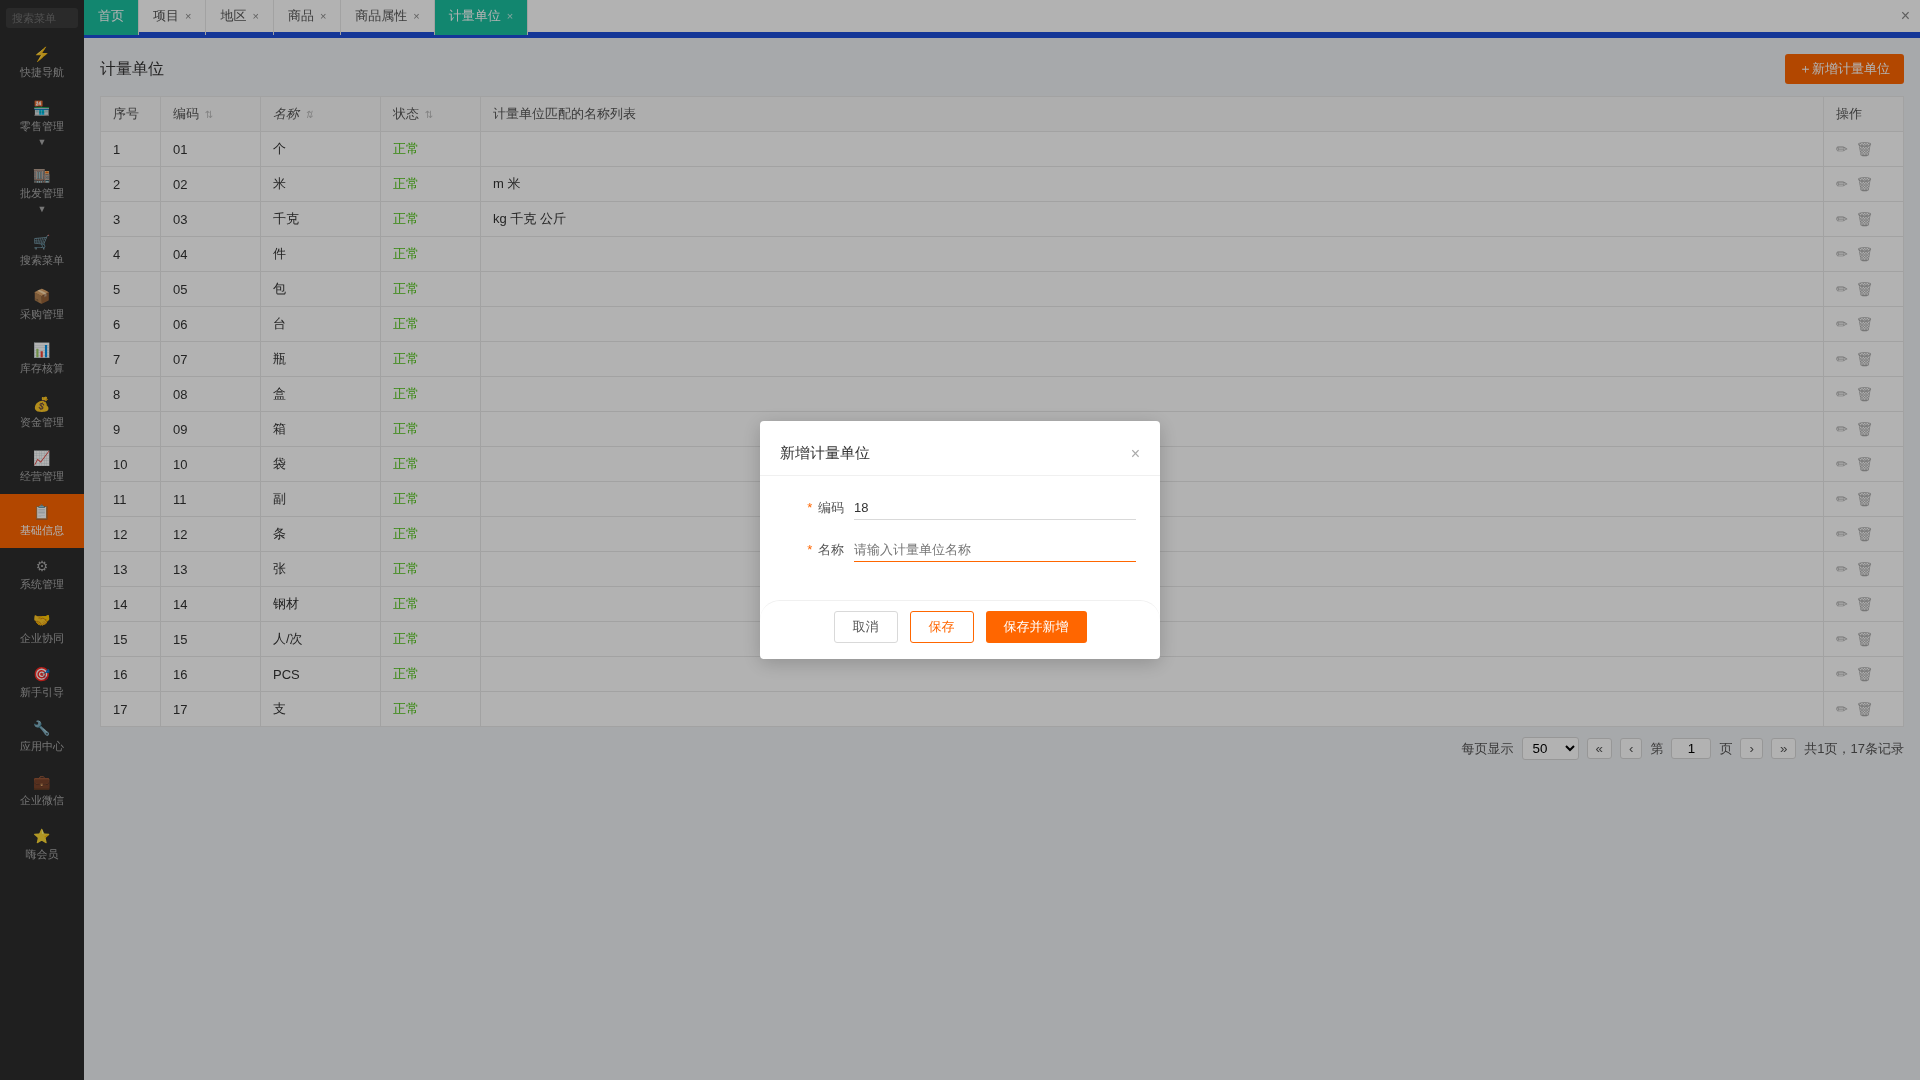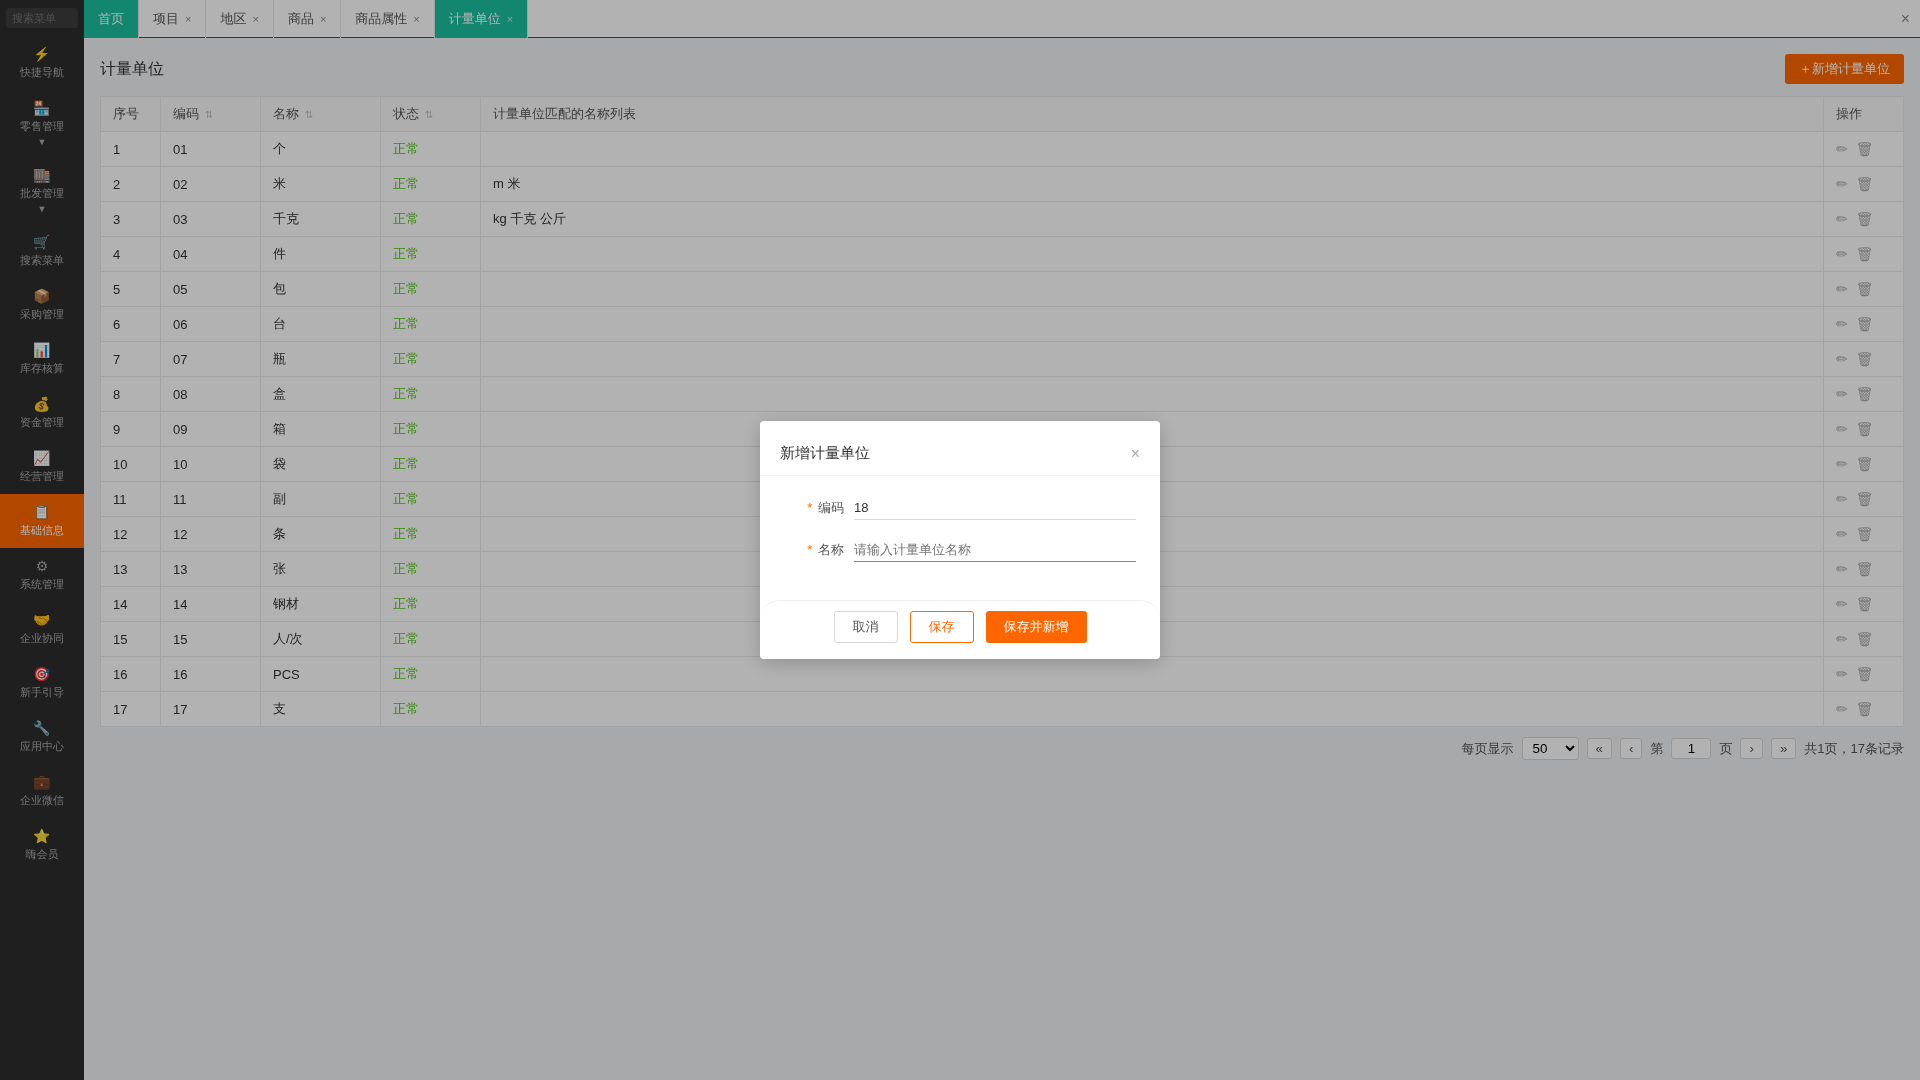--- a/index.html
+++ b/index.html
@@ -4,21 +4,21 @@
   <style>
     * { box-sizing: border-box; margin: 0; padding: 0; }
     body { font-family: 'Microsoft YaHei', Arial, sans-serif; font-size: 13px; background: #f0f2f5; color: #333; height: 1080px; width: 1920px; overflow: hidden; }
 
     
     .app-wrapper { display: flex; flex-direction: column; height: 1080px; width: 1920px; }
     .top-bar { height: 40px; background: #fff; display: flex; align-items: center; padding: 0 12px; border-bottom: 1px solid #e8e8e8; flex-shrink: 0; }
     .main-area { display: flex; flex: 1; overflow: hidden; }
     .sidebar { width: 84px; background: #2d2d2d; display: flex; flex-direction: column; flex-shrink: 0; }
     .content-area { flex: 1; display: flex; flex-direction: column; overflow: hidden; }
-    .tab-bar { height: 38px; background: #fff; display: flex; align-items: center; padding: 0 0; border-bottom: 1px solid #1d4ed8; flex-shrink: 0; }
+    .tab-bar { height: 38px; background: #fff; display: flex; align-items: center; padding: 0 0; border-bottom: 6px solid #1d4ed8; flex-shrink: 0; }
     .page-content { flex: 1; padding: 16px; overflow: auto; position: relative; }
 
     
     .logo-area { display: flex; align-items: center; gap: 8px; flex: 1; }
     .logo-box { width: 48px; height: 30px; background: #f60; border-radius: 4px; display: flex; align-items: center; justify-content: center; color: #fff; font-weight: bold; font-size: 11px; }
     .top-actions { display: flex; align-items: center; gap: 16px; }
     .top-icon-btn { display: flex; align-items: center; gap: 4px; cursor: pointer; color: #555; font-size: 12px; }
     .badge { background: #f60; color: #fff; border-radius: 8px; font-size: 10px; padding: 0 4px; min-width: 16px; text-align: center; }
     .user-avatar { width: 28px; height: 28px; background: #e8e8e8; border-radius: 50%; }
 
@@ -68,21 +68,21 @@
     .form-label .required { color: #f60; margin-right: 2px; }
     .form-input { flex: 1; border: none; border-bottom: 1px solid #d9d9d9; padding: 4px 0; outline: none; font-size: 13px; color: #333; }
     .form-input.active-input { border-bottom-color: #f60; }
     .dialog-footer { padding: 10px 20px 16px; display: flex; justify-content: center; gap: 12px; border-top: 1px solid #f0f0f0; border-radius: 20px; }
     .btn-cancel { border: 1px solid #d9d9d9; background: #fff; color: #555; padding: 6px 18px; border-radius: 3px; cursor: pointer; font-size: 13px; }
     .btn-save { border: none; background: #fff; color: #f60; border: 1px solid #f60; padding: 6px 18px; border-radius: 3px; cursor: pointer; font-size: 13px; }
     .btn-save-new { border: none; background: #f60; color: #fff; padding: 6px 18px; border-radius: 3px; cursor: pointer; font-size: 13px; }
 
     .col-seq { width: 60px; }
     .col-code { width: 100px; }
-    .col-name { width: 120px; }
+    .col-name { width: 120px; font-style: italic; }
     .col-status { width: 100px; }
     .col-match { }
     .col-action { width: 80px; }
   </style>
 </head>
 <body>
 
 <div class="app-wrapper">
 
 

